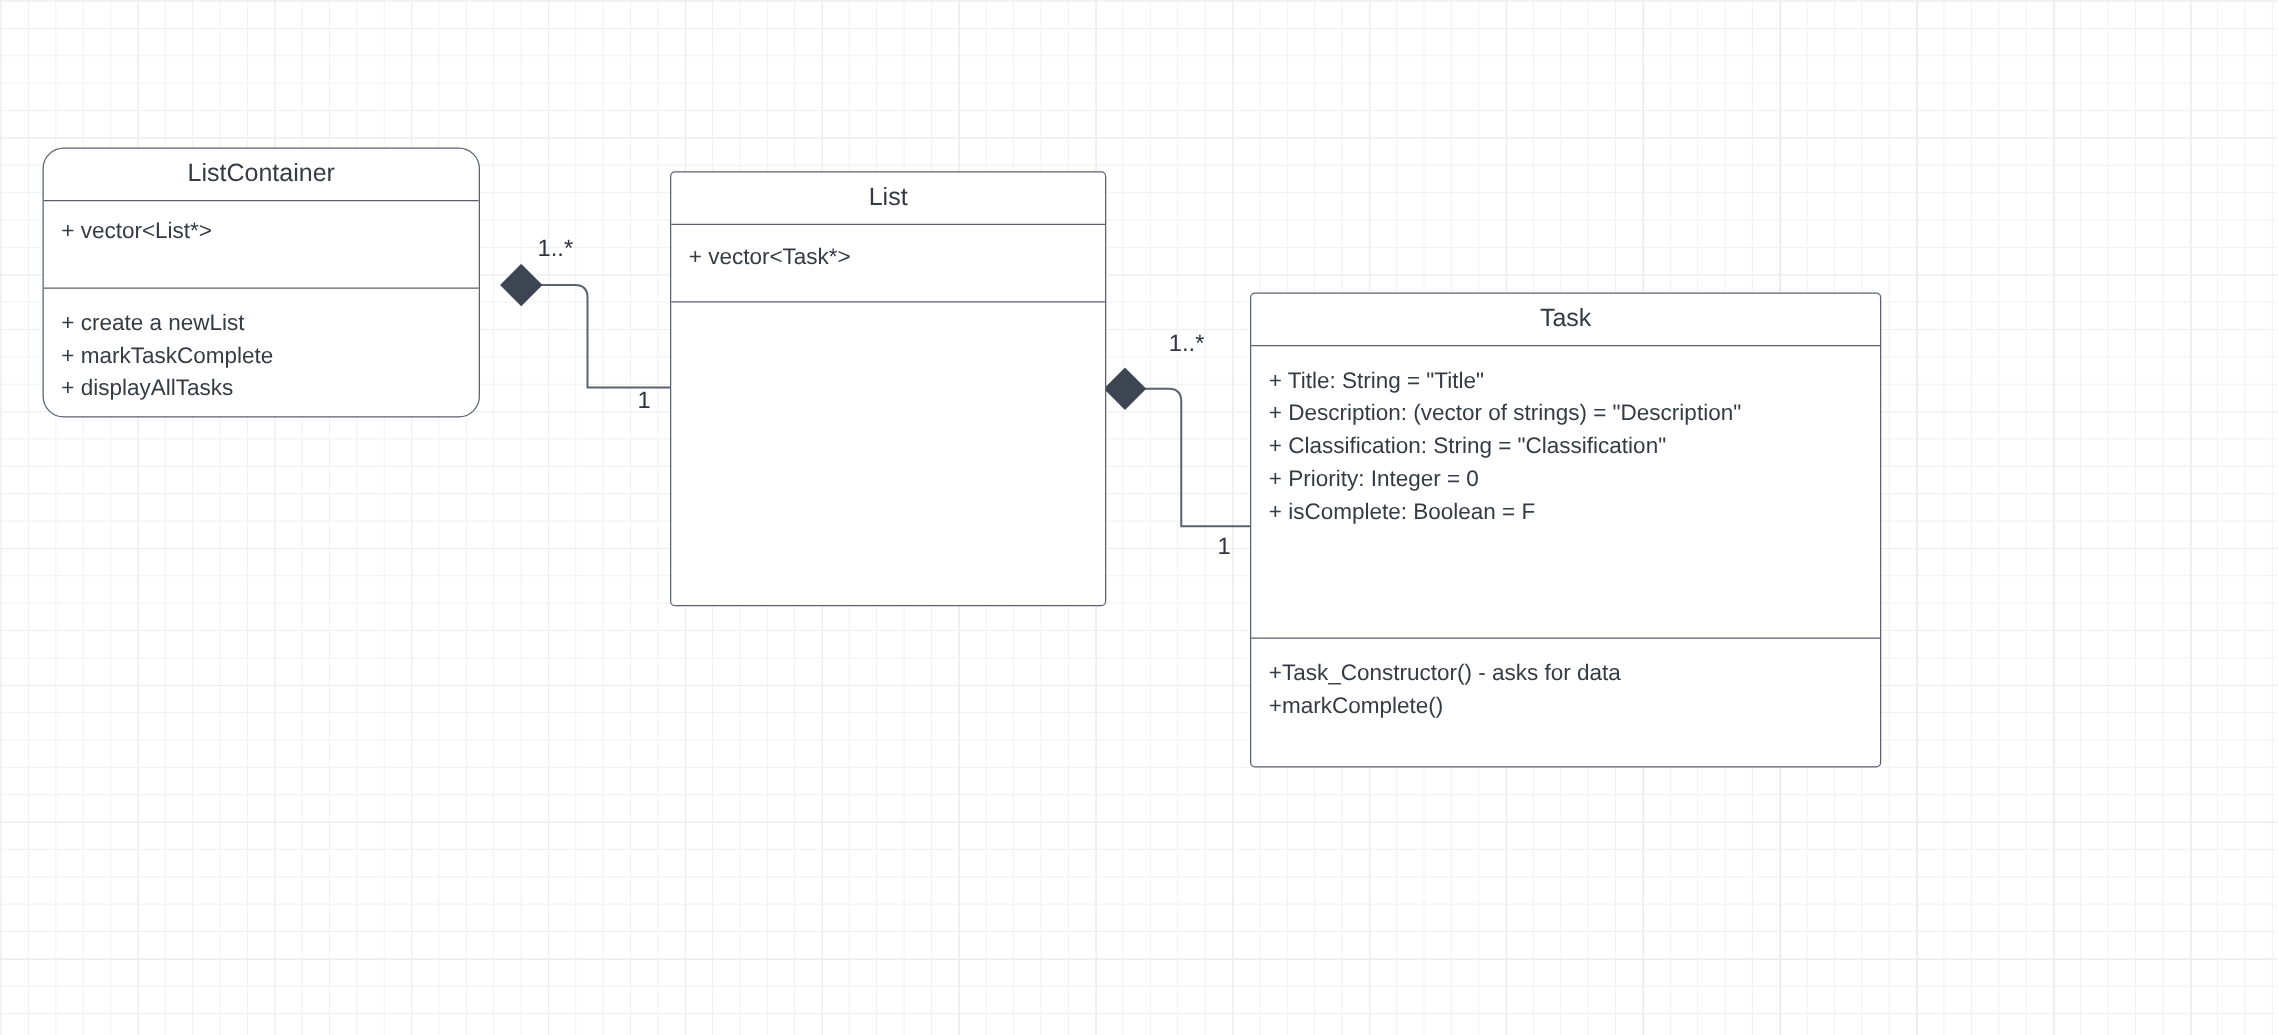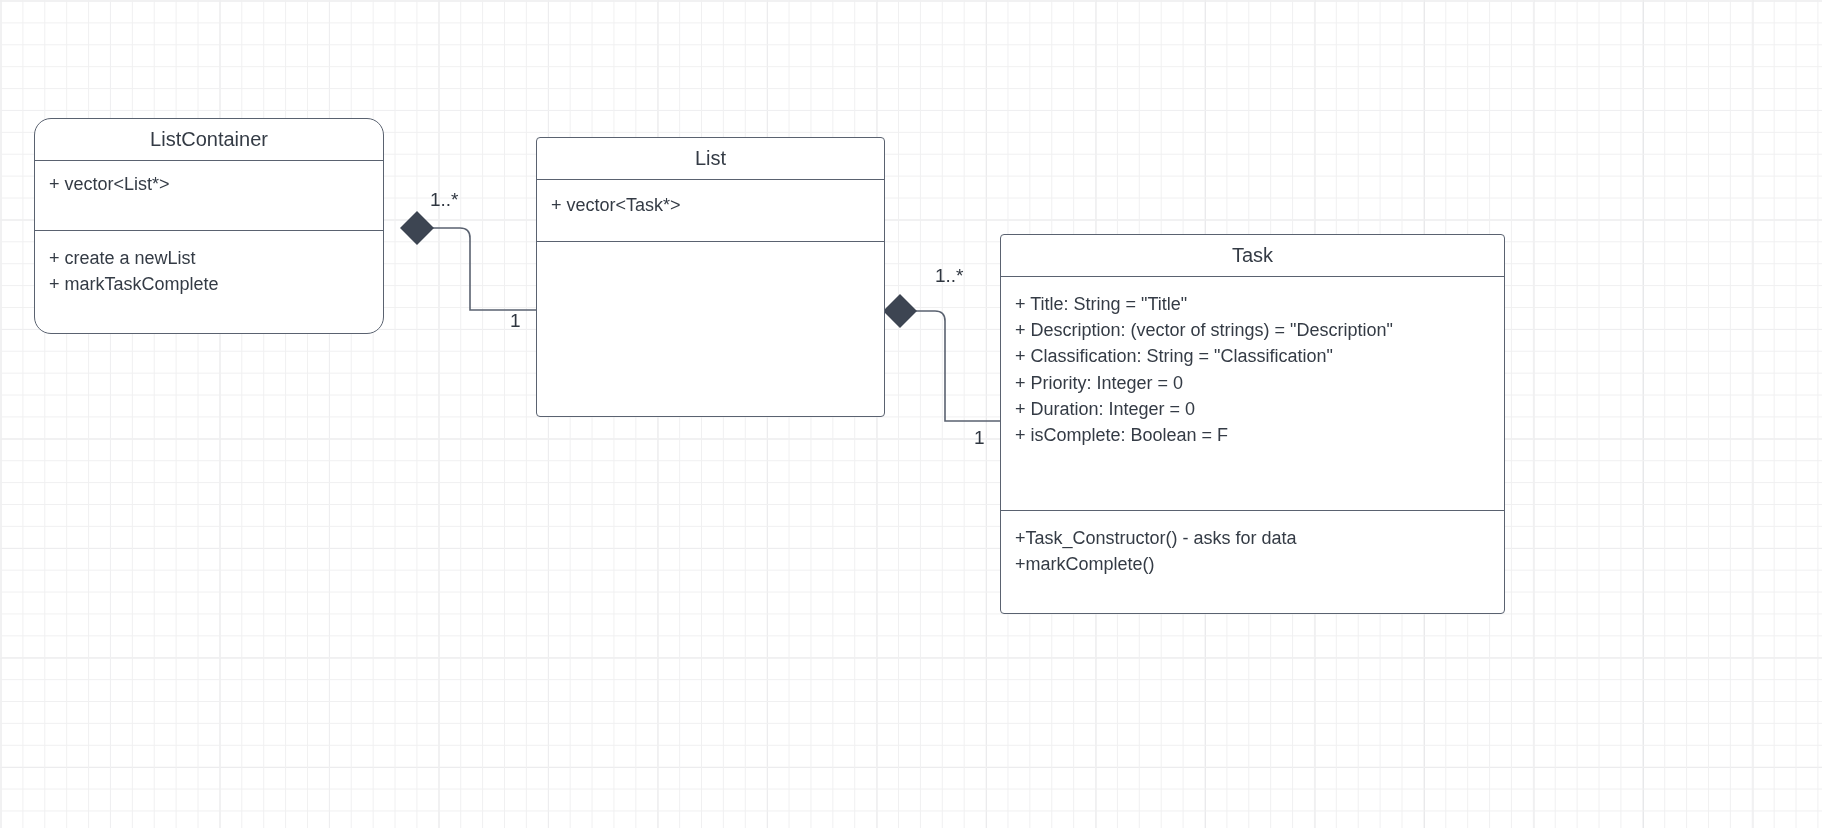--- a/index.html
+++ b/index.html
@@ -75,21 +75,21 @@
   }
   #list-container-class .uml-title { height: 42px; }
   #list-container-class .attrs { height: 70px; padding-top: 10px; }
   #list-container-class .ops { height: 100px; padding-top: 14px; }
 
   
   #list-class {
     left: 536px;
     top: 137px;
     width: 349px;
-    height: 280px;
+    height: 348px;
   }
   #list-class .uml-title { height: 42px; }
   #list-class .attrs { height: 62px; padding-top: 12px; }
   #list-class .ops { height: 242px; padding-top: 14px; }
 
   
   #task-class {
     left: 1000px;
     top: 234px;
     width: 505px;
@@ -143,38 +143,38 @@
   <span class="mult-label" id="mult-lt-one">1</span>
 
   <div class="uml-class" id="list-container-class">
     <div class="uml-title">ListContainer</div>
     <div class="uml-section attrs divider">
       <div class="uml-row">+ vector&lt;List*&gt;</div>
     </div>
     <div class="uml-section ops">
       <div class="uml-row">+ create a newList</div>
       <div class="uml-row">+ markTaskComplete</div>
+      <div class="uml-row">+ displayAllTasks</div>
     </div>
   </div>
 
   <div class="uml-class" id="list-class">
     <div class="uml-title">List</div>
     <div class="uml-section attrs divider">
       <div class="uml-row">+ vector&lt;Task*&gt;</div>
     </div>
   </div>
 
   <div class="uml-class" id="task-class">
     <div class="uml-title">Task</div>
     <div class="uml-section attrs divider">
       <div class="uml-row">+ Title: String = "Title"</div>
       <div class="uml-row">+ Description: (vector of strings) = "Description"</div>
       <div class="uml-row">+ Classification: String = "Classification"</div>
       <div class="uml-row">+ Priority: Integer = 0</div>
-      <div class="uml-row">+ Duration: Integer = 0</div>
       <div class="uml-row">+ isComplete: Boolean = F</div>
     </div>
     <div class="uml-section ops">
       <div class="uml-row">+Task_Constructor() - asks for data</div>
       <div class="uml-row">+markComplete()</div>
     </div>
   </div>
 
 </div>
 

